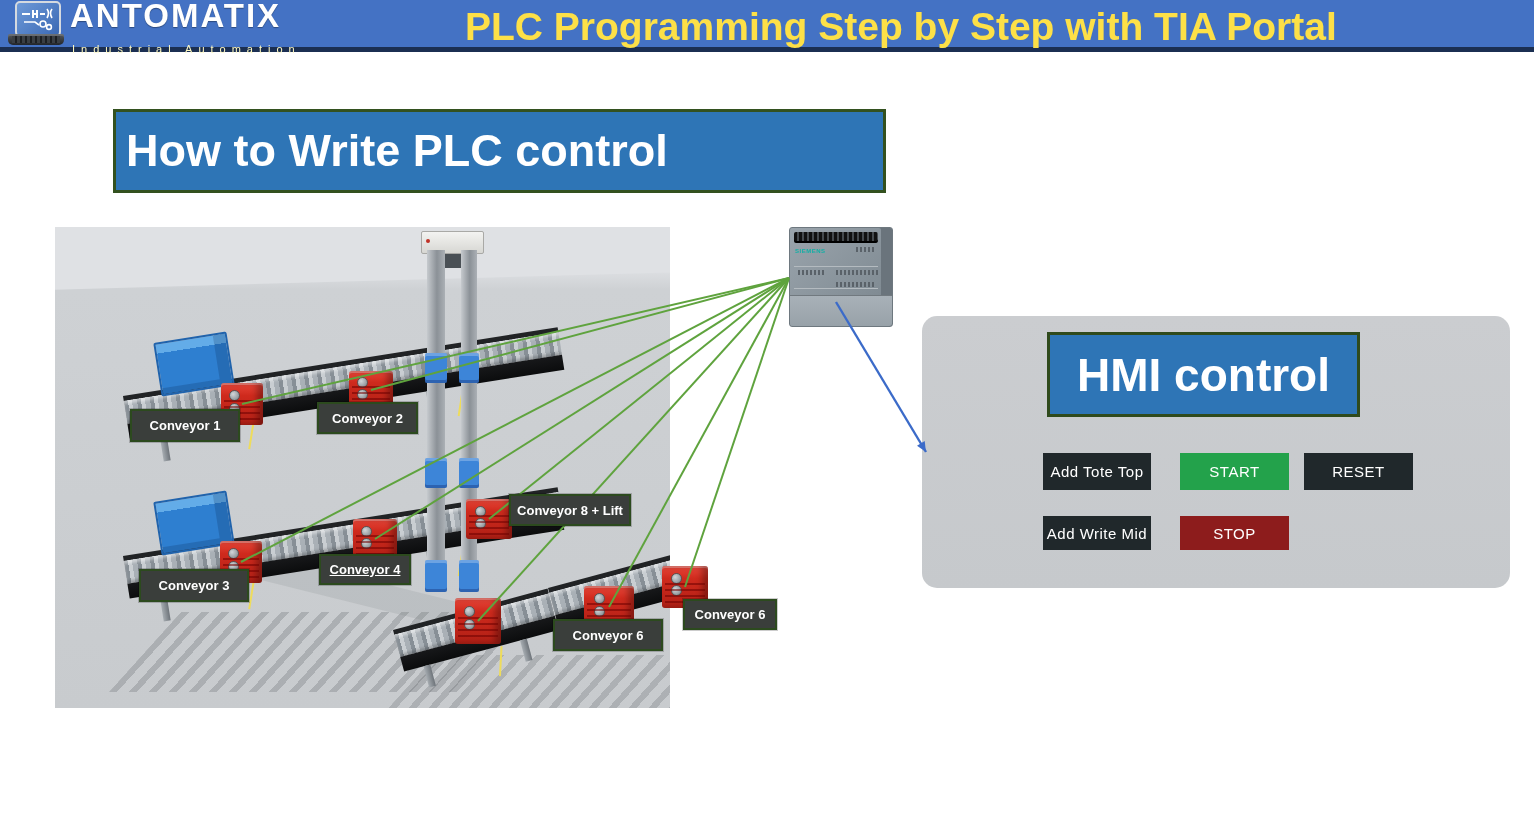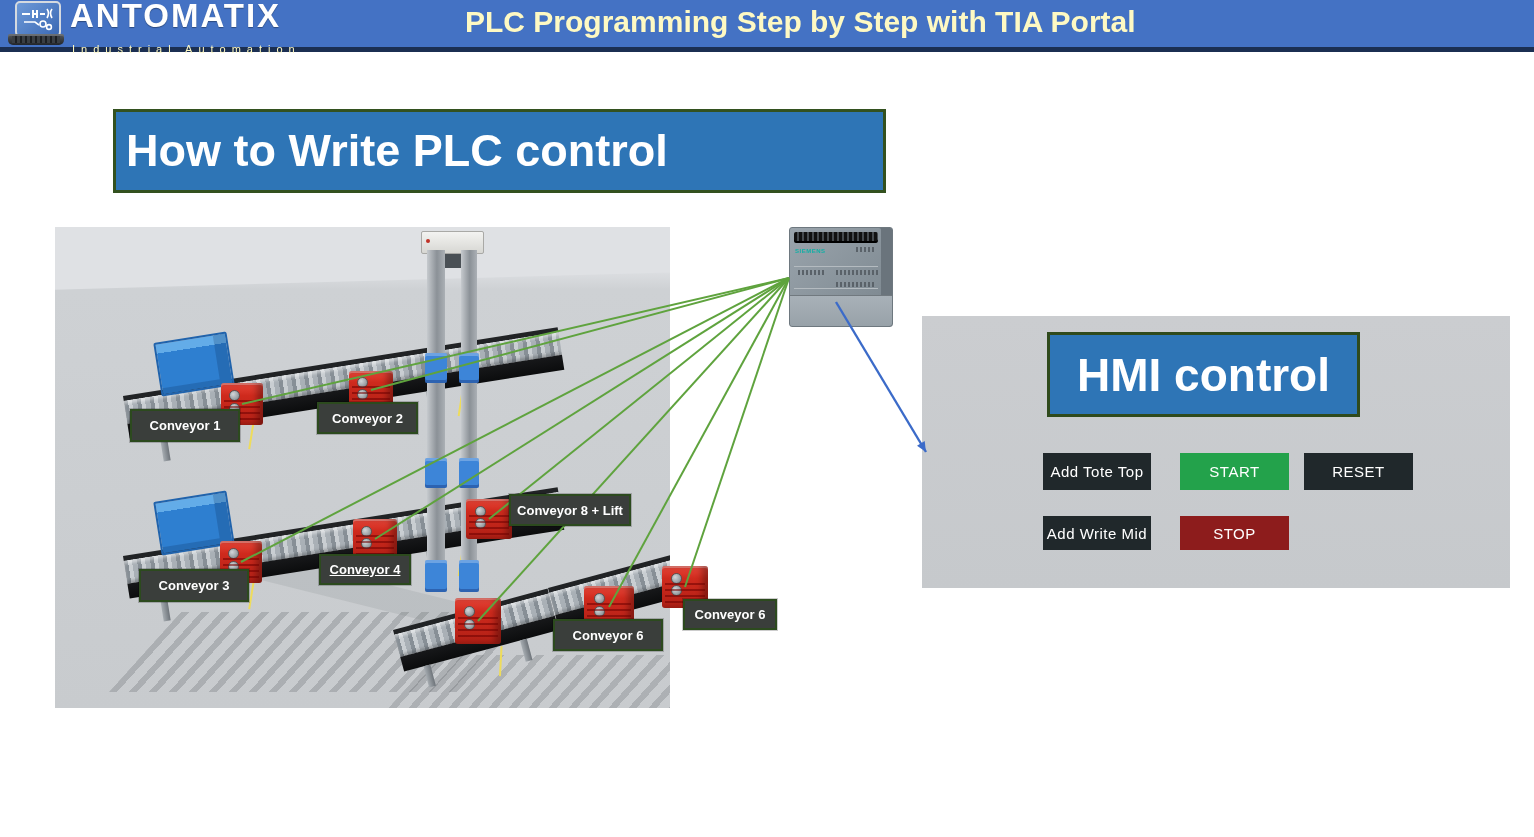--- a/index.html
+++ b/index.html
@@ -14,21 +14,21 @@
               border-radius:5px;background:linear-gradient(135deg,#6E9AD8,#3B69B4);
               display:flex;align-items:center;justify-content:center;}
   .lap-base{position:absolute;left:0;top:33px;width:56px;height:11px;border-radius:2px 2px 5px 5px;
             background:linear-gradient(180deg,#53585D,#23262A);
             box-shadow:inset 0 2px 0 rgba(255,255,255,.15);}
   .lap-keys{position:absolute;left:4px;top:35px;width:48px;height:7px;
             background:repeating-linear-gradient(90deg,#3A3F44 0 3px,#1C1F22 3px 5px);}
   .brand{position:absolute;left:70px;top:-3px;color:#fff;font-weight:bold;font-size:33px;
          letter-spacing:2px;text-shadow:0 1px 1px rgba(0,0,0,.35);}
   .tagline{position:absolute;left:72px;top:43px;color:#fef9c3;font-size:11px;letter-spacing:6px;}
-  .header-title{position:absolute;left:465px;top:5px;color:#fef9c3;font-size:30px;font-weight:600;
+  .header-title{position:absolute;left:465px;top:5px;color:#fde047;font-size:39px;font-weight:600;
                 white-space:nowrap;}
 
   
   .slide-title{position:absolute;left:113px;top:109px;width:757px;height:78px;background:#2E75B6;
                border:3px solid #33511F;color:#fff;font-size:45px;font-weight:bold;
                display:flex;align-items:center;padding-left:10px;z-index:2;}
 
   
   .sim{position:absolute;left:55px;top:227px;width:615px;height:481px;overflow:hidden;z-index:1;
        background:linear-gradient(180deg,#E3E5E7 0%,#DDDFE2 9%,#CED1D4 13%,#C8CBCE 100%);}
@@ -81,21 +81,21 @@
   .plc-brand{position:absolute;left:5px;top:20px;color:#12AFA5;font-size:6px;font-weight:bold;
        letter-spacing:.5px;}
   .plc-line{position:absolute;left:4px;width:84px;height:1px;background:#B4BBC0;}
   .plc-dash{position:absolute;height:5px;background:repeating-linear-gradient(90deg,#5A6269 0 2px,
        rgba(0,0,0,0) 2px 4px);}
   .plc-flap{position:absolute;left:0;bottom:0;width:100%;height:30px;border-top:1px solid #71797F;
        background:linear-gradient(180deg,#A8B1B8,#98A2A9);border-radius:0 0 3px 3px;}
 
   
   .hmi{position:absolute;left:922px;top:316px;width:588px;height:272px;z-index:3;
-       background:linear-gradient(180deg,#CBCDD0,#C6C9CC);}
+       background:linear-gradient(180deg,#CBCDD0,#C6C9CC);border-radius:15px;}
   .hmi-title{position:absolute;left:125px;top:16px;width:307px;height:79px;background:#2E75B6;
        border:3px solid #2F4A1C;color:#fff;font-size:46px;font-weight:bold;
        display:flex;align-items:center;justify-content:center;}
   .hmi-btn{position:absolute;color:#fff;font-size:15px;display:flex;align-items:center;
        justify-content:center;cursor:pointer;letter-spacing:.5px;}
   .btn-dark{background:#20282B;}
   .btn-green{background:#23A24B;}
   .btn-red{background:#8D1C1C;}
 
   

